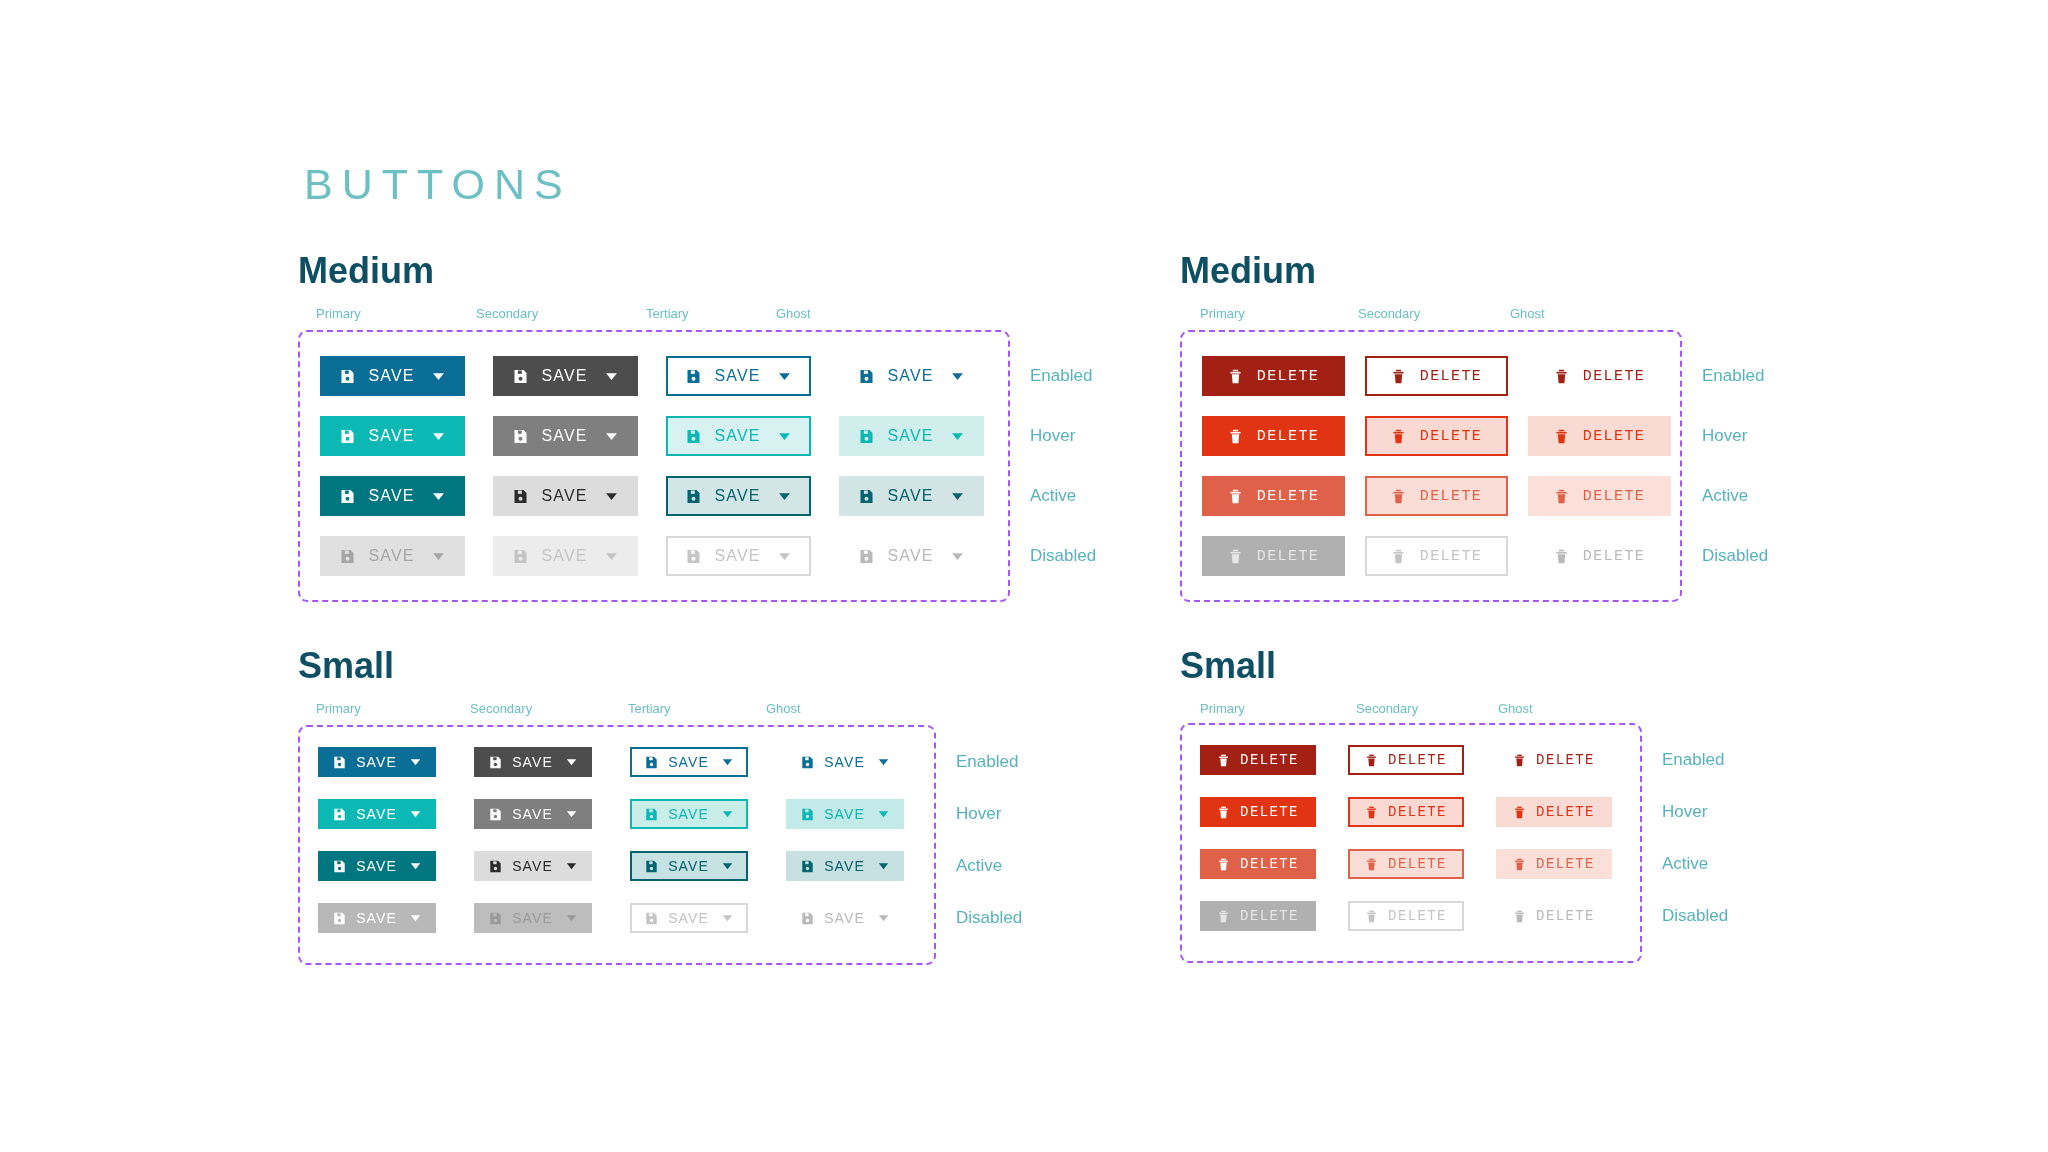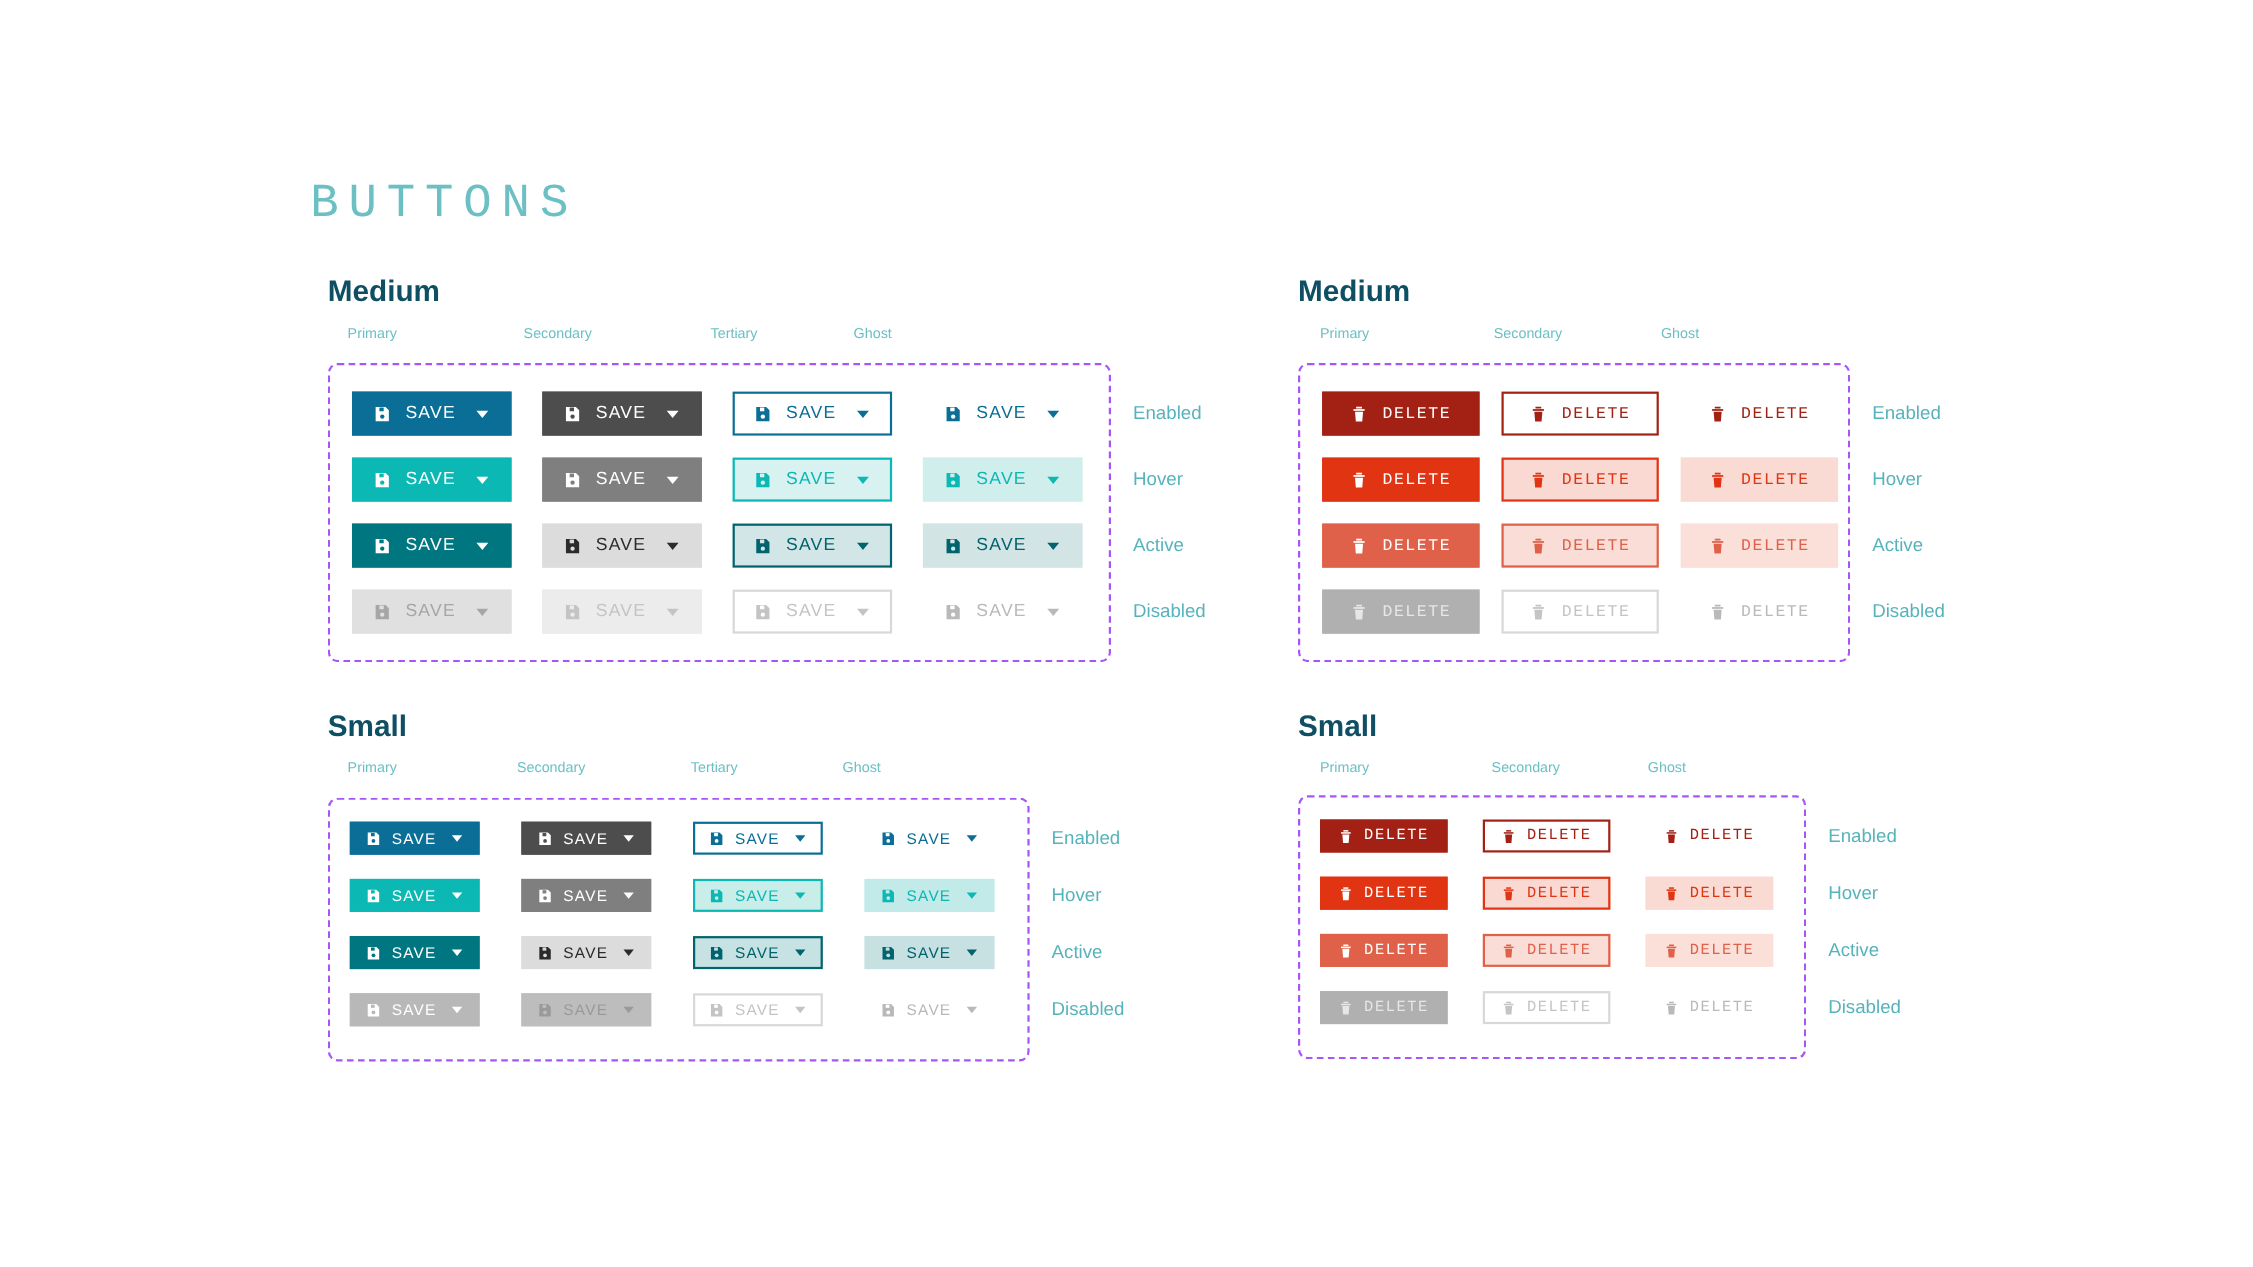--- a/index.html
+++ b/index.html
@@ -10,33 +10,33 @@
   body {
     width: 2048px;
     height: 1152px;
     font-family: "Liberation Sans", sans-serif;
     position: relative;
     overflow: hidden;
   }
 
   .page-title {
     position: absolute;
-    left: 282px;
+    left: 304px;
     top: 160px;
     font-size: 43px;
     letter-spacing: 9px;
     color: #6cc0c4;
     font-weight: 400;
-    font-family: Liberation Mono, monospace;
+    font-family: Liberation Sans, sans-serif;
   }
 
   
   .panel { position: absolute; }
   .panel-title {
-    font-size: 27px;
+    font-size: 36px;
     color: #0f4f63;
     font-weight: 700;
     margin: 0 0 14px 0;
     font-family: "Liberation Sans", sans-serif;
   }
 
   .col-headers { position: relative; height: 26px; }
   .col-header {
     position: absolute;
     font-size: 13px;

